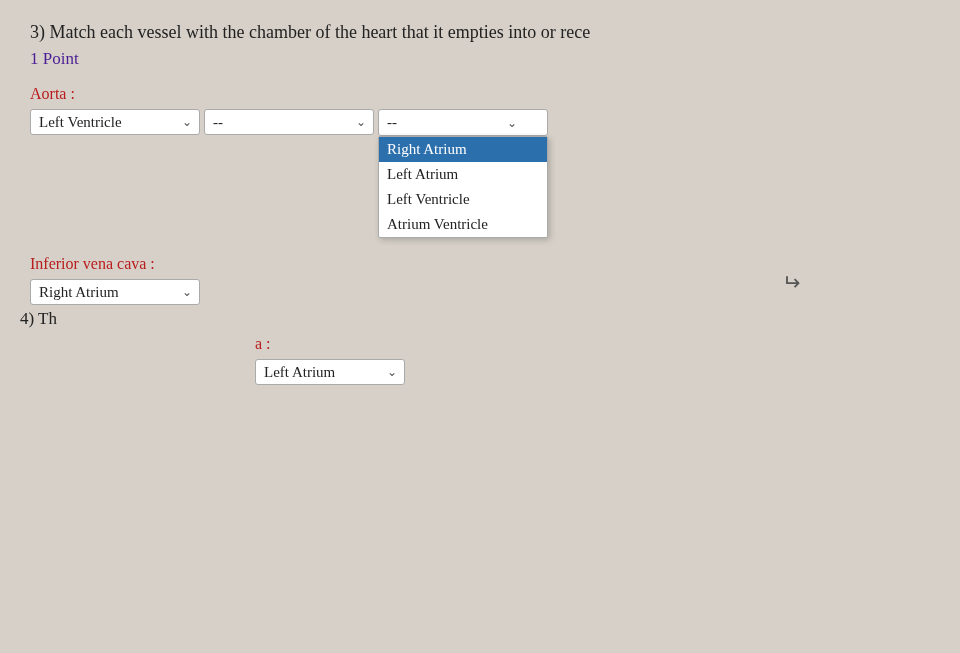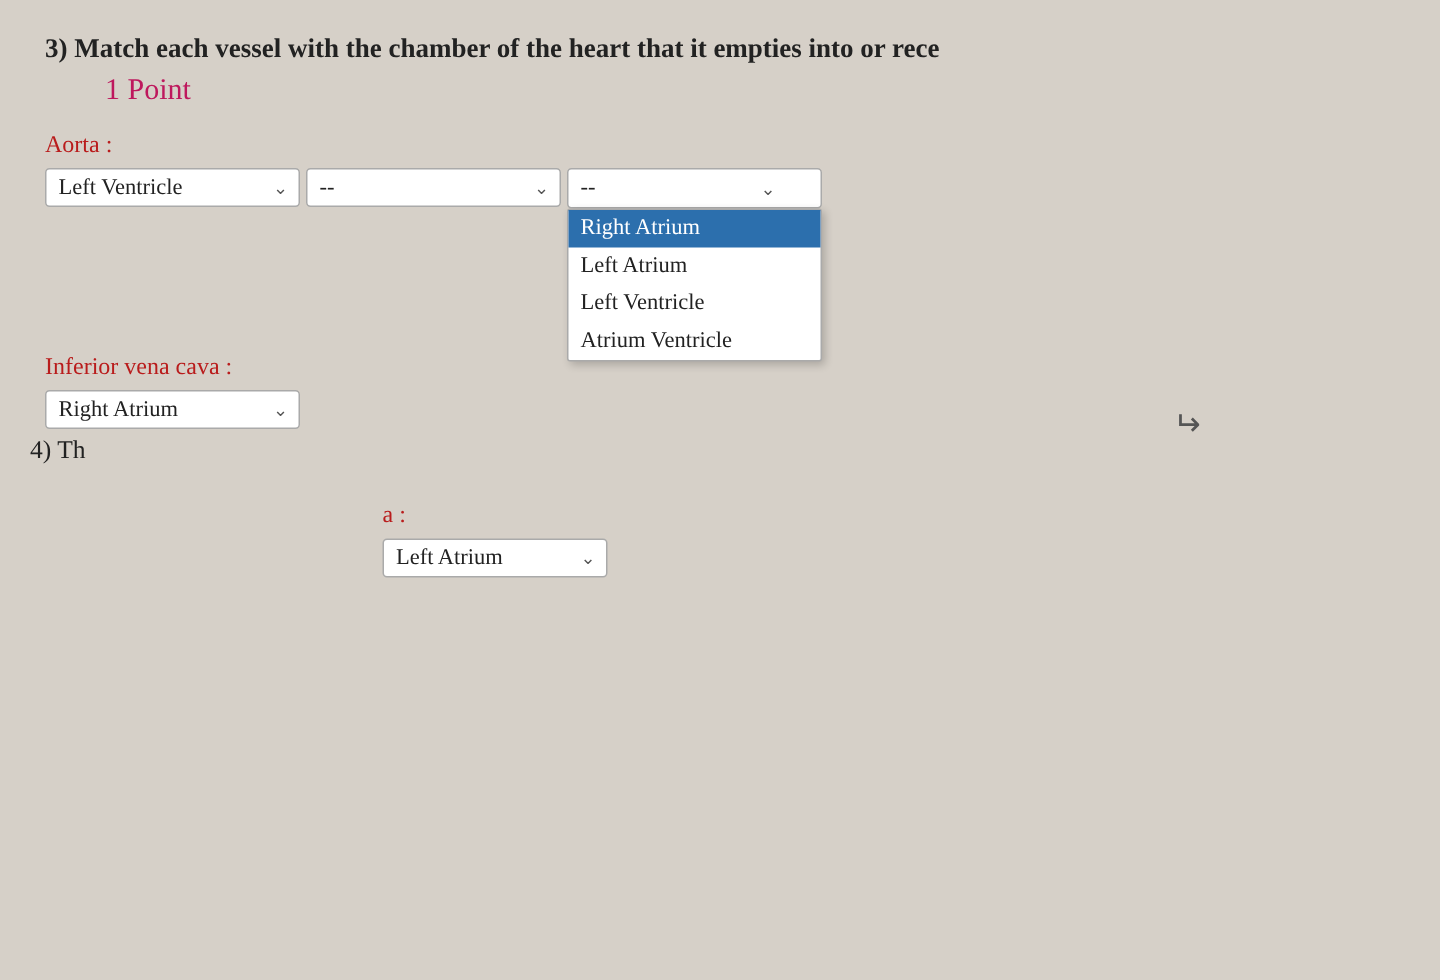--- a/index.html
+++ b/index.html
@@ -15,30 +15,29 @@
       position: relative;
     }
 
     .page {
       padding: 20px 30px;
       position: relative;
     }
 
     .question-header {
       font-size: 18px;
-      font-weight: bold;
+      font-weight: normal;
       margin-bottom: 4px;
       line-height: 1.4;
     }
 
     .points {
-      font-size: 20px;
+      font-size: 17px;
       margin-bottom: 16px;
-      color: #be185d;
-      margin-left: 40px;
+      color: #4c1d95;
     }
 
     .field-label {
       font-size: 16px;
       margin-bottom: 6px;
       color: #b91c1c;
     }
 
     .select-wrapper {
       position: relative;
@@ -194,21 +193,21 @@
         <option>Left Atrium</option>
         <option>Right Atrium</option>
         <option>Left Ventricle</option>
         <option>Right Ventricle</option>
       </select>
       <span class="select-arrow">⌄</span>
     </div>
   </div>
 
   
-  <div style="margin-top: 83px;">
+  <div style="margin-top: 105px;">
     <div class="field-label">Inferior vena cava :</div>
     <div class="select-wrapper">
       <select class="select-box">
         <option>Right Atrium</option>
         <option>Left Atrium</option>
         <option>Left Ventricle</option>
         <option>Right Ventricle</option>
       </select>
       <span class="select-arrow">⌄</span>
     </div>

